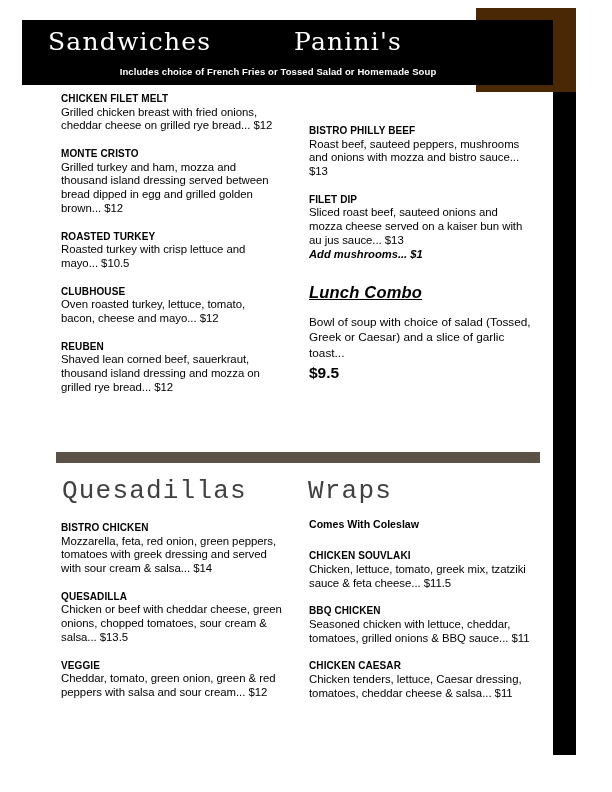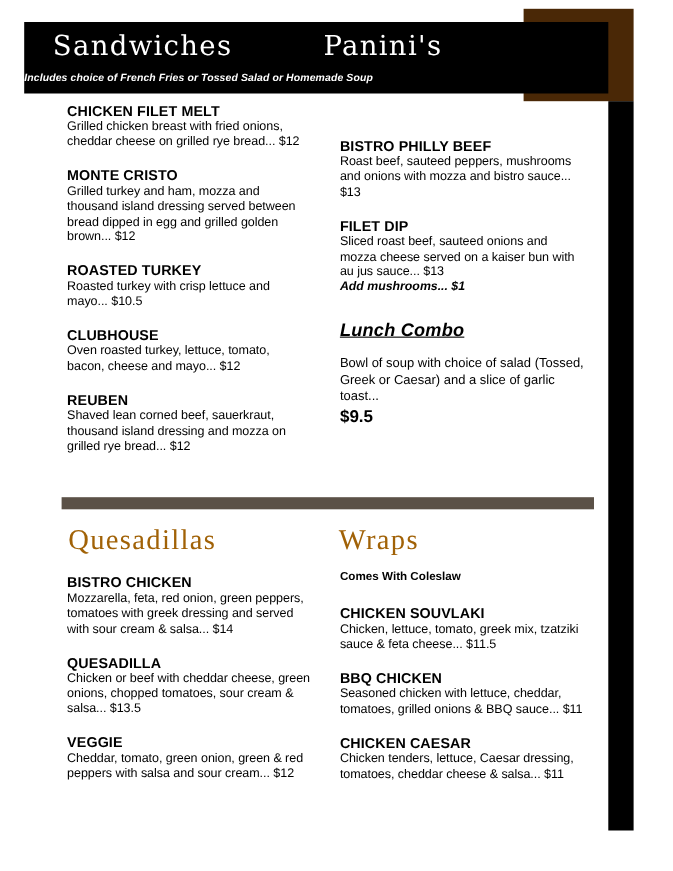--- a/index.html
+++ b/index.html
@@ -64,65 +64,66 @@
   .script-title.paninis {
     left: 272px;
     top: 7px;
     font-size: 25px;
   }
   .banner-sub {
     position: absolute;
     left: 0;
     top: 46px;
     width: 440px;
+    text-align: center;
     font-size: 9.5px;
-    font-style: italic;
     font-weight: bold;
     color: #ffffff;
     letter-spacing: 0.1px;
+    padding-left: 36px;
   }
 
   
   .divider {
     position: absolute;
     left: 56px;
     top: 452px;
     width: 484px;
     height: 11px;
     background: #5b5147;
   }
 
   
   .section-script {
     position: absolute;
-    font-family: Liberation Serif, serif;
+    font-family: Liberation Mono, monospace;
     font-weight: 400;
     font-size: 26px;
-    color: #a16207;
+    color: #404040;
     letter-spacing: 1.2px;
     white-space: nowrap;
   }
   .section-script.quesadillas { left: 62px; top: 476px; }
   .section-script.wraps       { left: 308px; top: 476px; }
 
   
   .col {
     position: absolute;
     color: #000000;
   }
   .col-sandwiches { left: 61px; top: 93px;  width: 218px; }
   .col-paninis    { left: 309px; top: 125px; width: 222px; }
   .col-quesadillas{ left: 61px; top: 522px; width: 226px; }
   .col-wraps      { left: 309px; top: 518px; width: 230px; }
 
   .item { margin-bottom: 15px; }
   .item:last-child { margin-bottom: 0; }
 
   .item-name {
-    font-size: 13px;
+    font-size: 10px;
     font-weight: bold;
     line-height: 1.25;
     letter-spacing: 0.1px;
   }
   .item-desc {
     font-size: 11.4px;
     font-weight: 400;
     line-height: 1.21;
     letter-spacing: -0.05px;
   }

